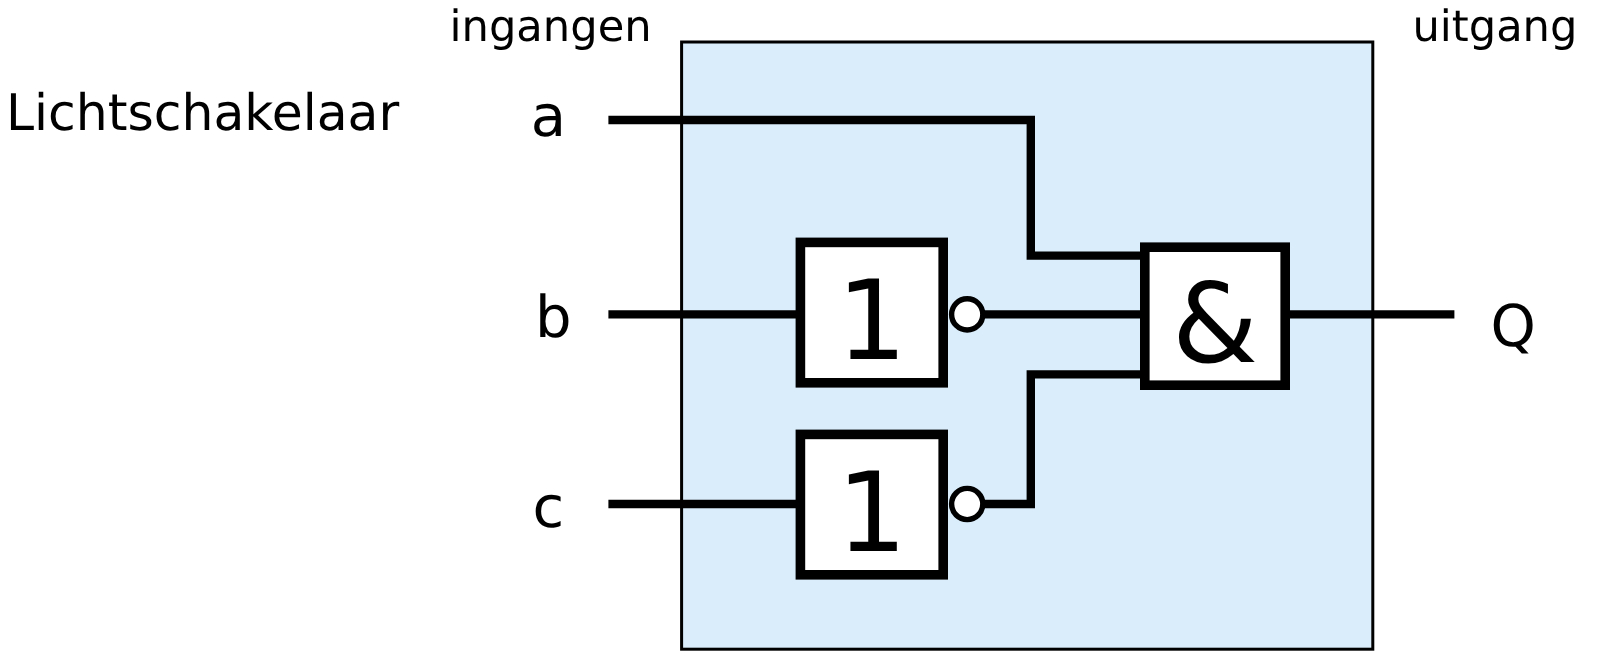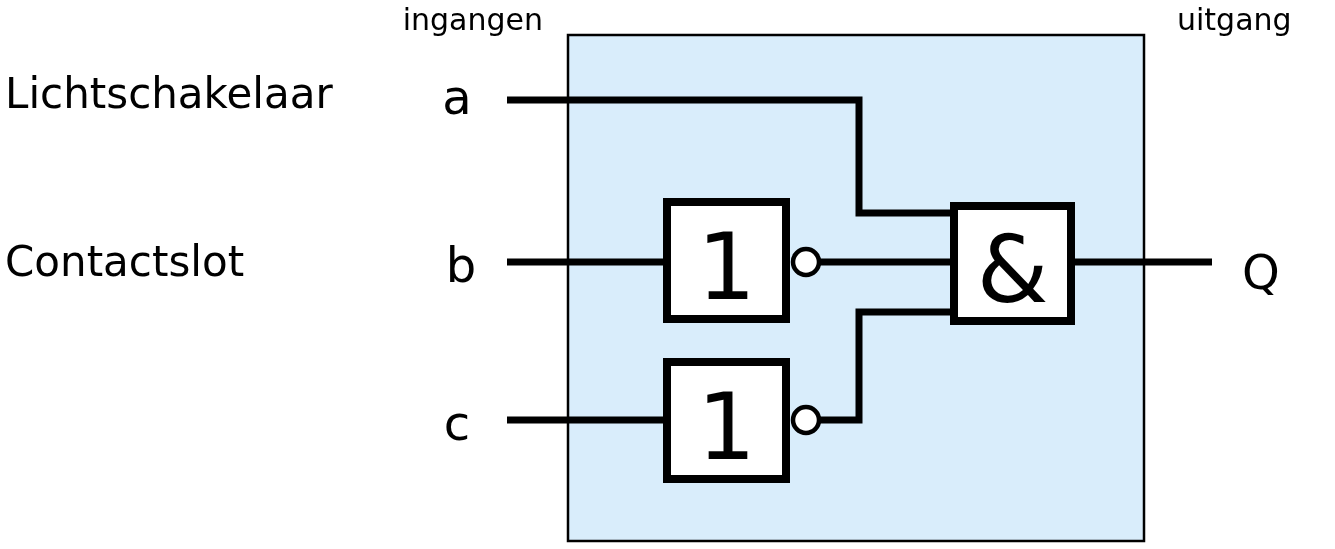--- a/index.html
+++ b/index.html
@@ -22,21 +22,21 @@
     top: 0;
   }
   .txt {
     position: absolute;
     white-space: nowrap;
     line-height: 1;
     color: #000000;
   }
   .side-label { font-size: 42px; }
   .signal-letter { font-size: 48px; transform: translateX(-50%); }
-  .top-label { font-size: 30px; }
+  .top-label { font-size: 36px; }
   .top-label.right-anchor { text-align: right; }
   .out-letter { font-size: 48px; transform: translateX(-50%); }
   .gate-label {
     position: absolute;
     display: flex;
     align-items: center;
     justify-content: center;
     font-size: 92px;
     padding-top: 14px;
     box-sizing: border-box;
@@ -73,21 +73,20 @@
     <circle cx="806" cy="262" r="13" fill="#ffffff" stroke="#000000" stroke-width="4.5"></circle>
     <circle cx="806" cy="420" r="13" fill="#ffffff" stroke="#000000" stroke-width="4.5"></circle>
   </svg>
 
   <div class="txt top-label right-anchor" style="right:792px; top:5px;">ingangen</div>
   <div class="txt top-label" style="left:1177px; top:5px;">uitgang</div>
 
   <div class="txt side-label" style="left:5px; top:73px;">Lichtschakelaar</div>
   <div class="txt signal-letter" style="left:457px; top:73px;">a</div>
 
-  <div class="txt side-label" style="left:5px; top:241px;">Contactslot</div>
   <div class="txt signal-letter" style="left:461px; top:241px;">b</div>
 
   <div class="txt signal-letter" style="left:457px; top:399px;">c</div>
 
   <div class="gate-label" style="left:663px; top:198px; width:127px; height:125px;">1</div>
   <div class="gate-label" style="left:663px; top:358px; width:127px; height:125px;">1</div>
   <div class="gate-label" style="left:950px; top:202px; width:125px; height:123px;">&amp;</div>
 
   <div class="txt out-letter" style="left:1261px; top:248px;">Q</div>
 

